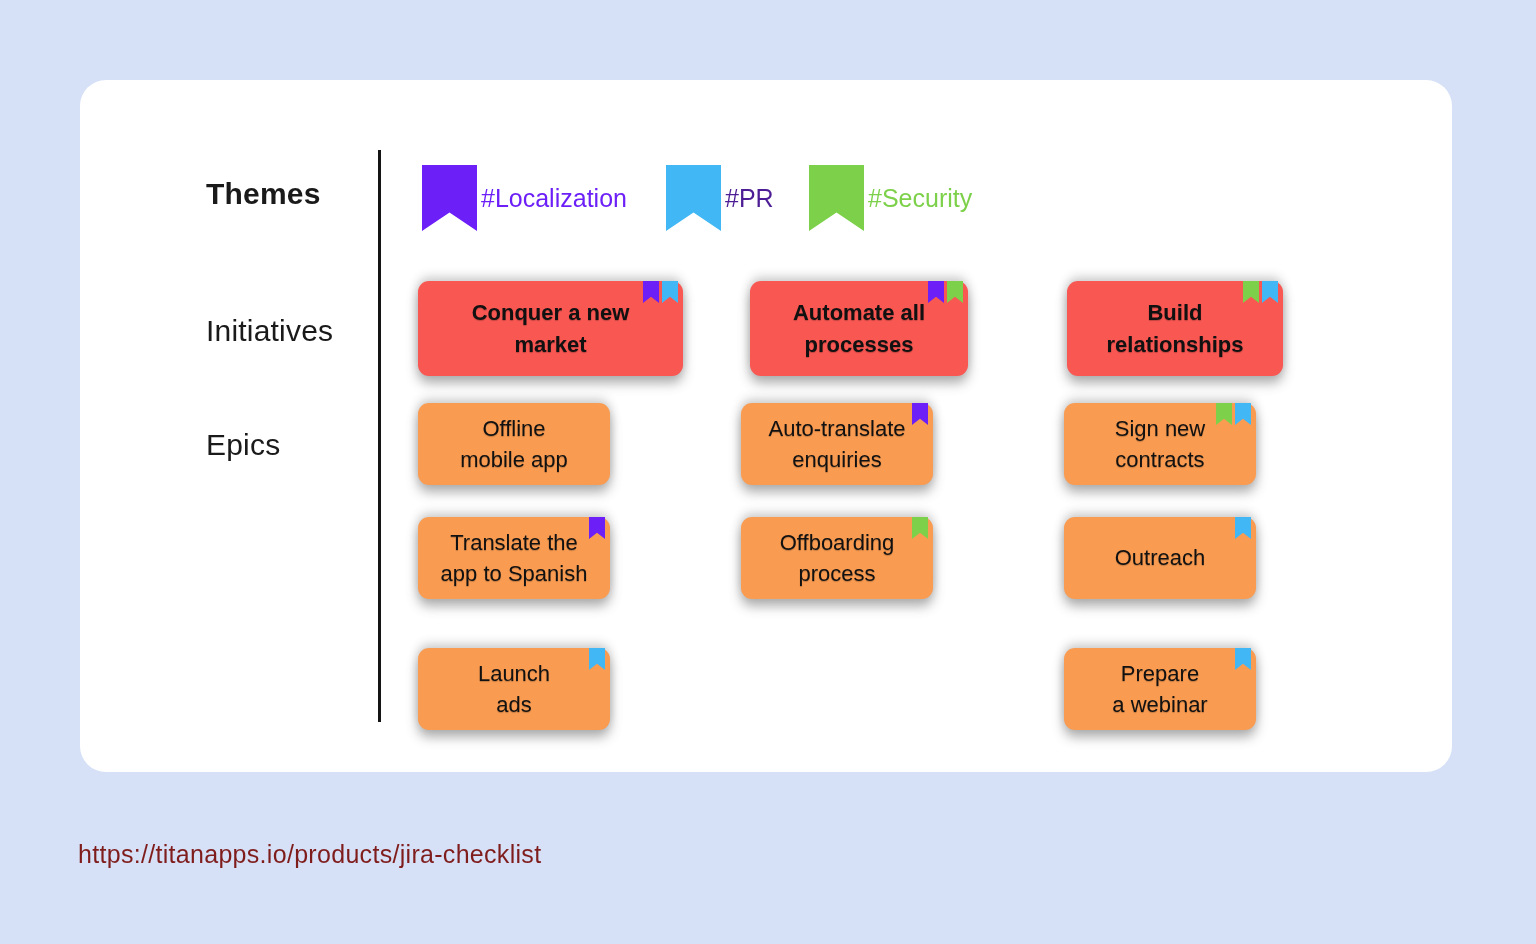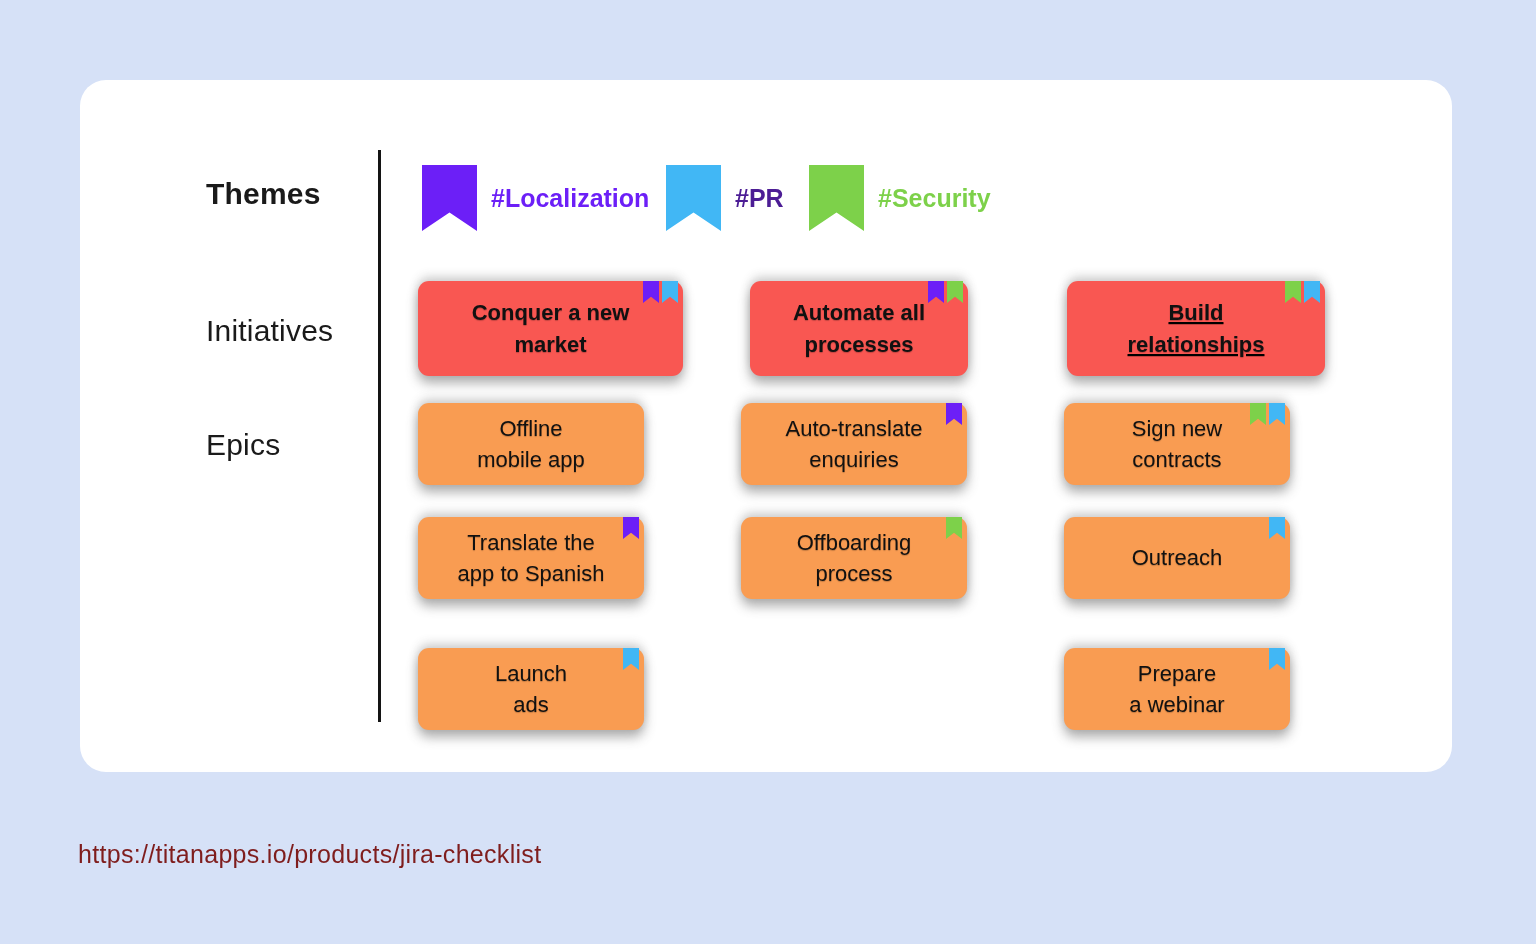--- a/index.html
+++ b/index.html
@@ -30,50 +30,50 @@
   }
   .bm-big{width:55px;height:66px;}
   .bm-sm{width:16px;height:22px;}
   .c-localization{background:#6c1ff7;}
   .c-pr{background:#41b7f5;}
   .c-security{background:#7dd14a;}
   .t-localization{color:#6c1ff7;}
   .t-pr{color:#4c1d95;}
   .t-security{color:#7dd14a;}
   .legend-item{
-    position:absolute;top:165px;display:flex;align-items:center;gap:14px;font-weight:bold;
+    position:absolute;top:165px;display:flex;align-items:center;gap:4px;
   }
   .legend-1{left:422px;}
   .legend-2{left:666px;}
   .legend-3{left:809px;}
   .legend-label{font-size:25px;}
   .card{
     position:absolute;
     display:flex;align-items:center;justify-content:center;
     box-shadow:0 7px 12px rgba(70,70,70,.45), 0 -5px 10px rgba(70,70,70,.22);
     border-radius:11px;
   }
   .card .title{
     white-space:pre-line;text-align:center;color:#111;
     font-size:22px;line-height:1.42;
     text-shadow:0 1px 1px rgba(0,0,0,.22);
   }
   .initiative{background:#f95752;height:95px;top:281px;}
   .initiative .title{font-weight:bold;}
-  .epic{background:#f99c52;height:82px;width:226px;}
+  .epic{background:#f99c52;height:82px;width:192px;}
   .tags{
     position:absolute;top:0;right:5px;display:flex;gap:3px;
   }
   
   .col1{left:418px;}
   .col2{left:741px;}
   .col3{left:1064px;}
   .init-1{left:418px;width:265px;}
   .init-2{left:750px;width:218px;}
-  .init-3{left:1067px;width:258px;text-decoration:underline;}
+  .init-3{left:1067px;width:216px;}
   .row-e1{top:403px;}
   .row-e2{top:517px;}
   .row-e3{top:648px;}
   .caption{
     position:absolute;left:78px;top:840px;
     font-size:25px;color:#7f1d1d;letter-spacing:.3px;
   }
 </style>
 </head>
 <body>

